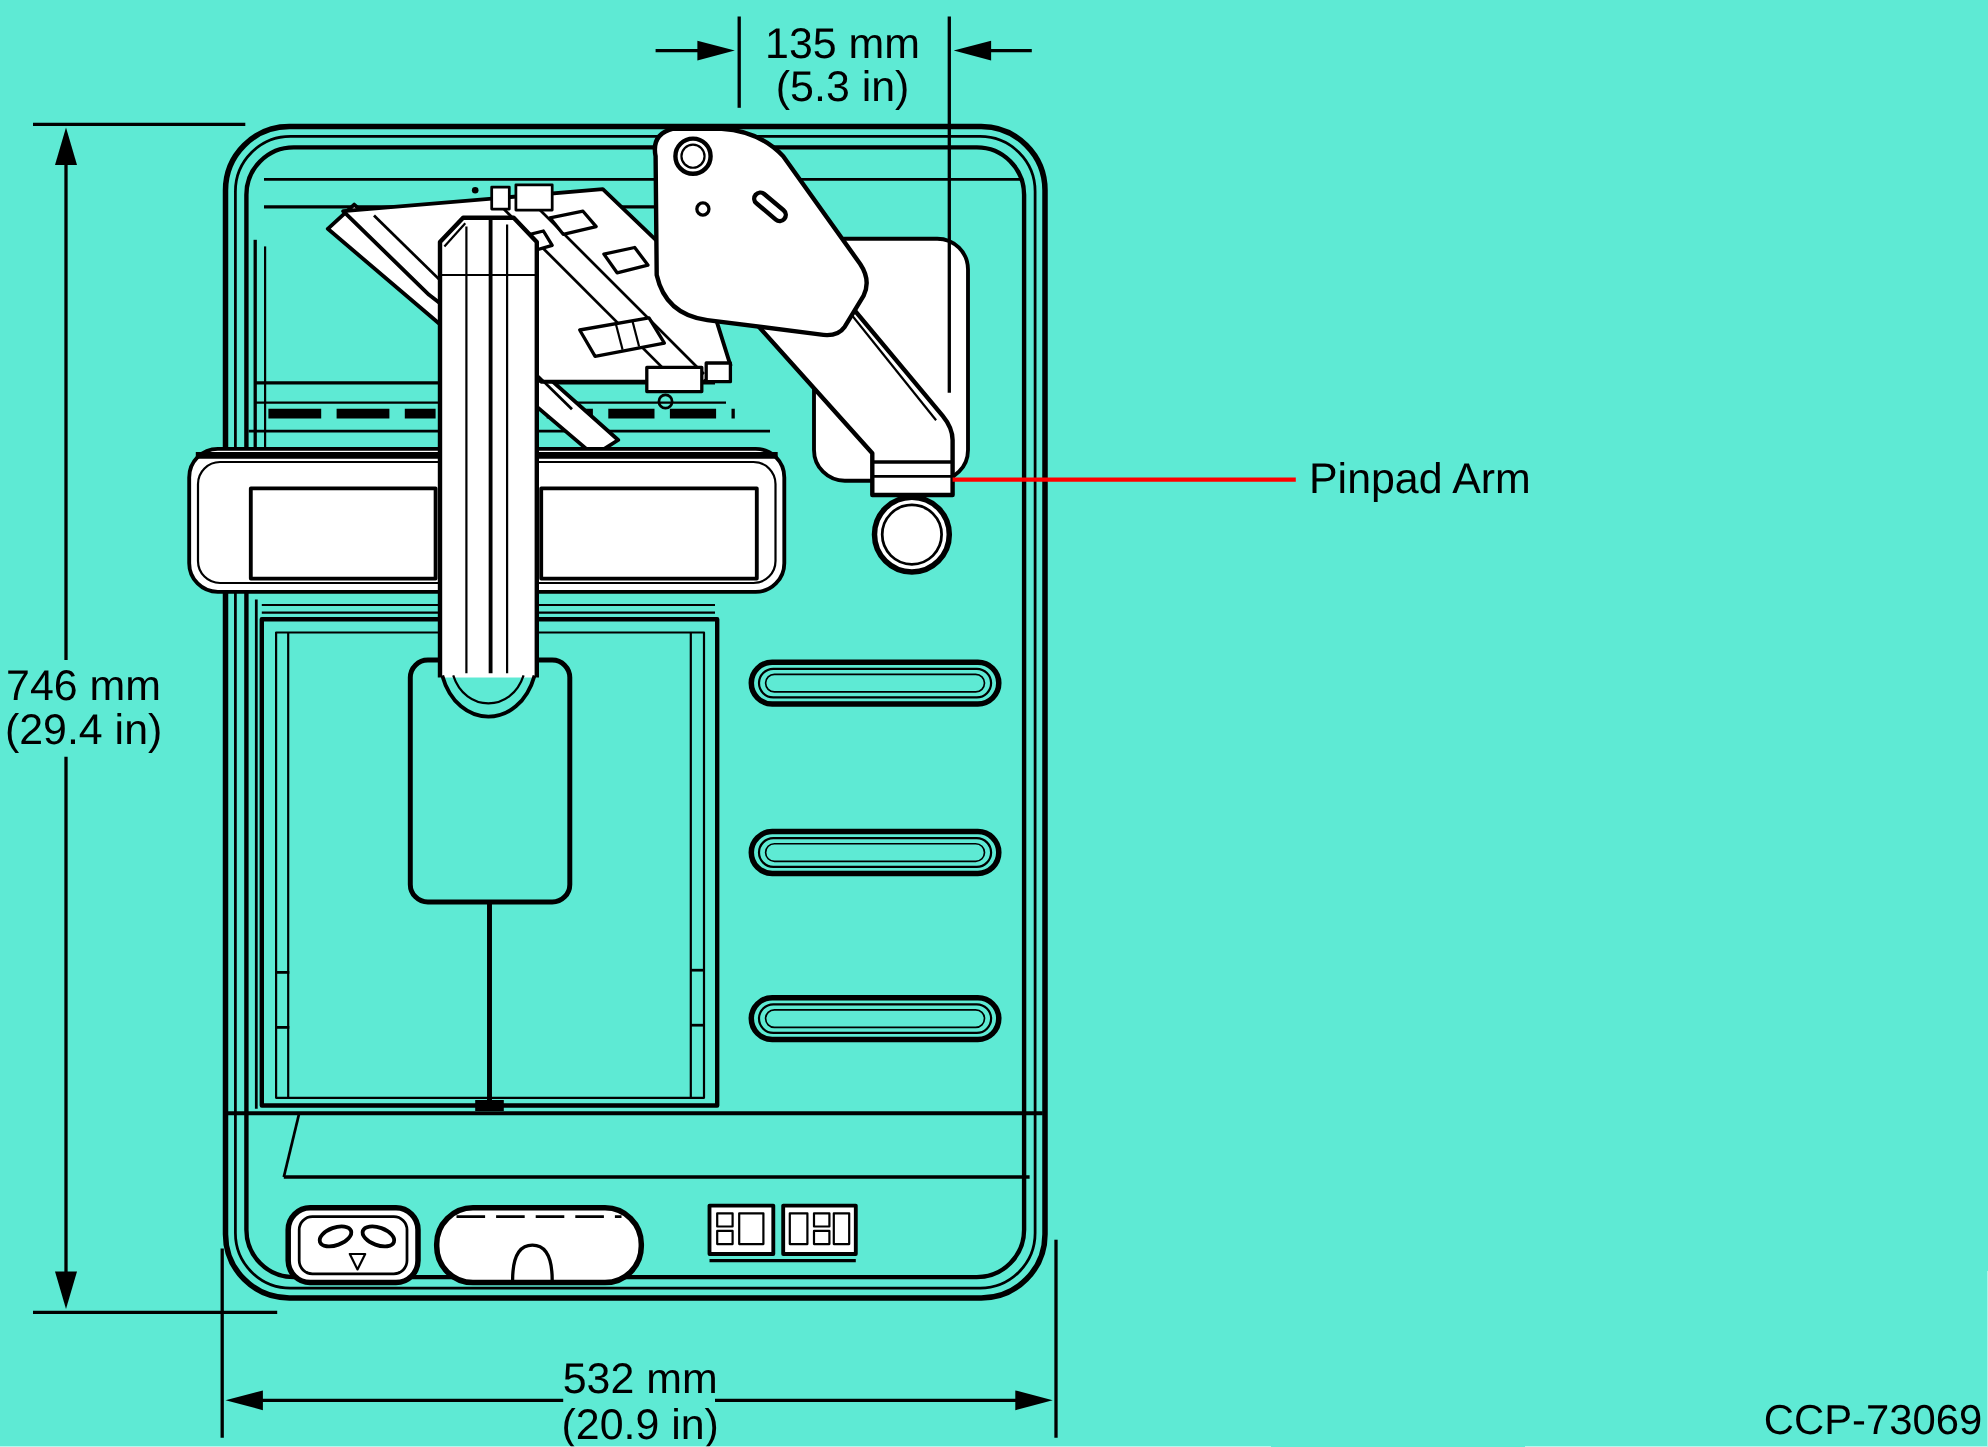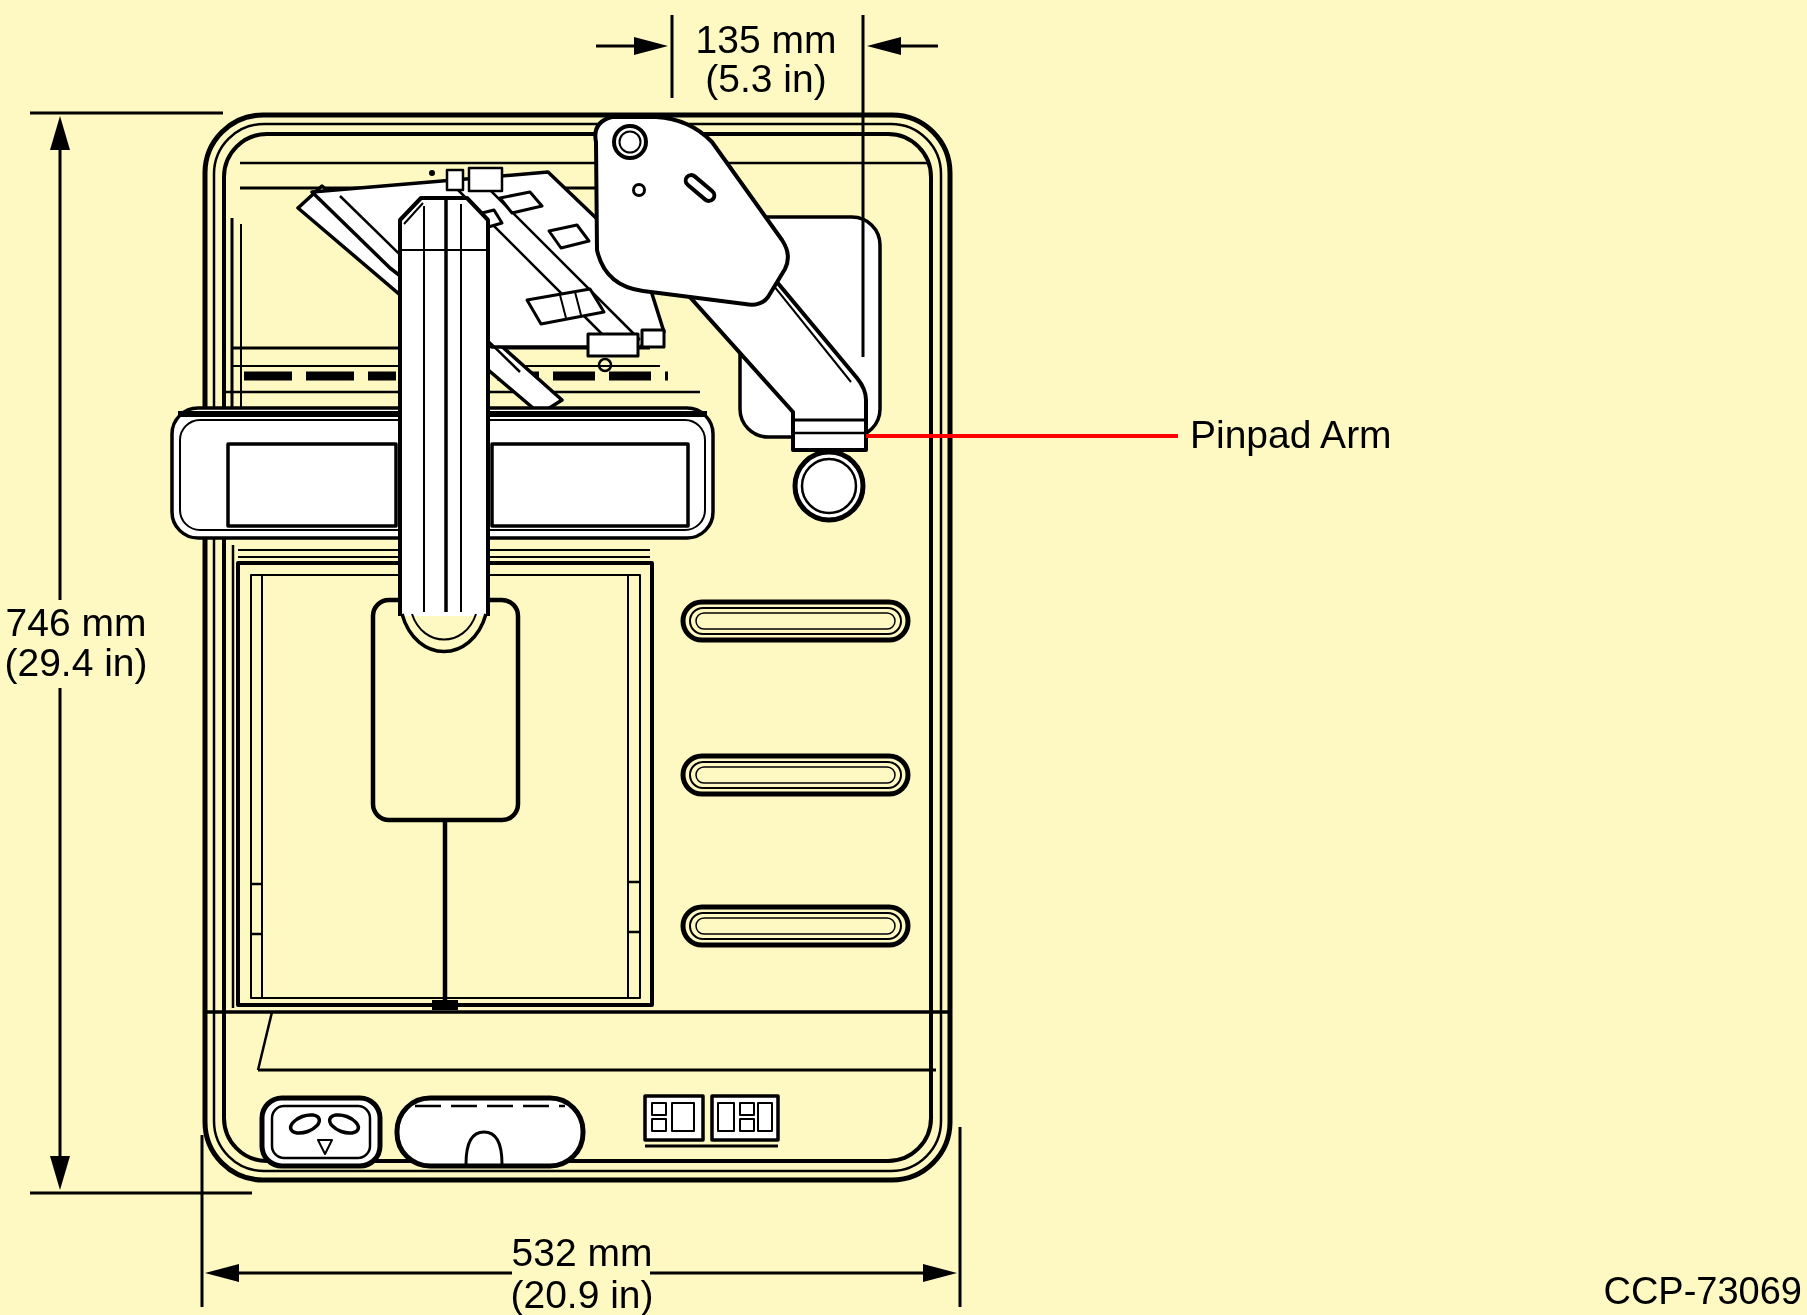--- a/index.html
+++ b/index.html
@@ -1,16 +1,16 @@
 <!DOCTYPE html>
 <html><head>
 <meta charset="utf-8">
 <style>
   html,body{margin:0;padding:0;background:#fff;}
-  #stage{position:relative;width:1807px;height:1315px;background:#fef9c3;overflow:hidden;
+  #stage{position:relative;width:1807px;height:1315px;background:#5eead4;overflow:hidden;
          font-family:"Liberation Sans", sans-serif;}
   svg{display:block;}
   text{font-family:"Liberation Sans", sans-serif;fill:#000;}
   .dimtxt{font-size:39px;}
   .codetxt{font-size:38px;}
 </style>
 </head>
 <body>
 
 <div id="stage">

